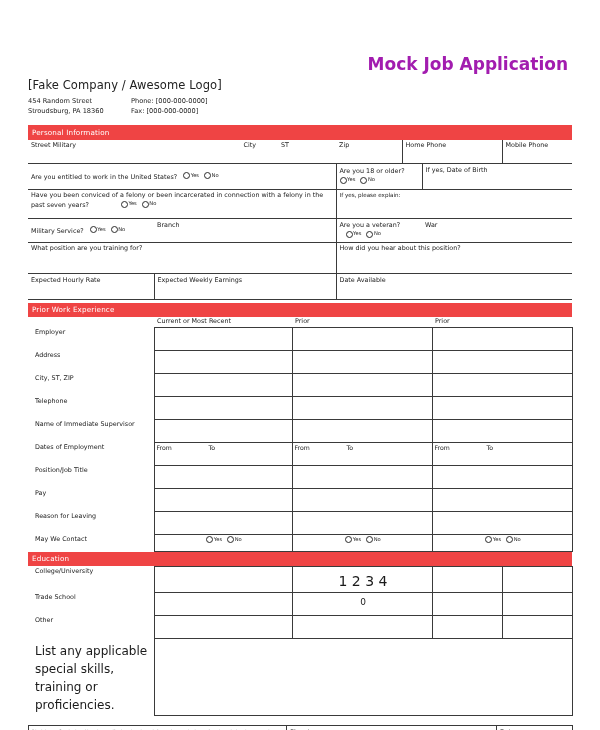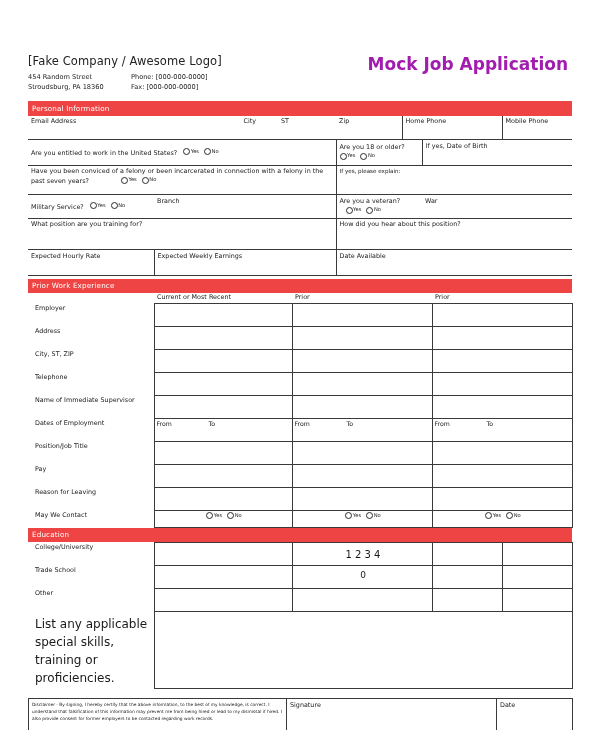--- a/index.html
+++ b/index.html
@@ -35,20 +35,21 @@
     justify-content: space-between;
     margin-bottom: 9px;
   }
   .hdr-left { padding-top: 6px; }
   .logo-line {
     font-size: 11.5px;
     letter-spacing: 0.1px;
     color: #222;
     margin-bottom: 4px;
     white-space: nowrap;
+    margin-top: 24px;
   }
   .addr-grid {
     display: flex;
     font-size: 6.6px;
     line-height: 1.55;
     color: #222;
   }
   .addr-col-1 { width: 103px; }
   .addr-col-2 { width: 130px; }
   .doc-title {
@@ -205,21 +206,21 @@
           <col style="width:58px">
       <col style="width:66px">
           <col style="width:20px">
           <col style="width:80px">
           <col style="width:70px">
     </colgroup>
 
     <tbody>
 
     <tr>
-      <td class="bb" style="height:22px">Email Address</td>
+      <td class="bb" style="height:22px">Street Military</td>
       <td class="bb" style="text-align:right;padding-right:22px">City</td>
       <td class="bb">ST</td>
       <td class="bb br">Zip</td>
       <td class="bb br" colspan="2">Home Phone</td>
       <td class="bb">Mobile Phone</td>
     </tr>
 
     <tr>
       <td class="bb br" colspan="3" style="height:23px;vertical-align:middle">
         <span class="inline-q pad-r">Are you entitled to work in the United States?</span>
@@ -411,21 +412,21 @@
           <col style="width:140px">
           <col style="width:70px">
           <col style="width:70px">
     </colgroup>
 
     <tbody>
 
     <tr>
       <td class="rowlabel" style="height:21px">College/University</td>
       <td class="cell"></td>
-      <td class="cell" style="text-align:center;font-size:10px;padding-top:5px">1   2    3    4</td>
+      <td class="cell" style="text-align:center;font-size:14px;padding-top:5px">1   2    3    4</td>
       <td class="cell"></td>
       <td class="cell"></td>
     </tr>
     <tr>
       <td class="rowlabel" style="height:21px">Trade School</td>
       <td class="cell"></td>
       <td class="cell" style="text-align:center;font-size:9px;padding-top:3px">0</td>
       <td class="cell"></td>
       <td class="cell"></td>
     </tr>

